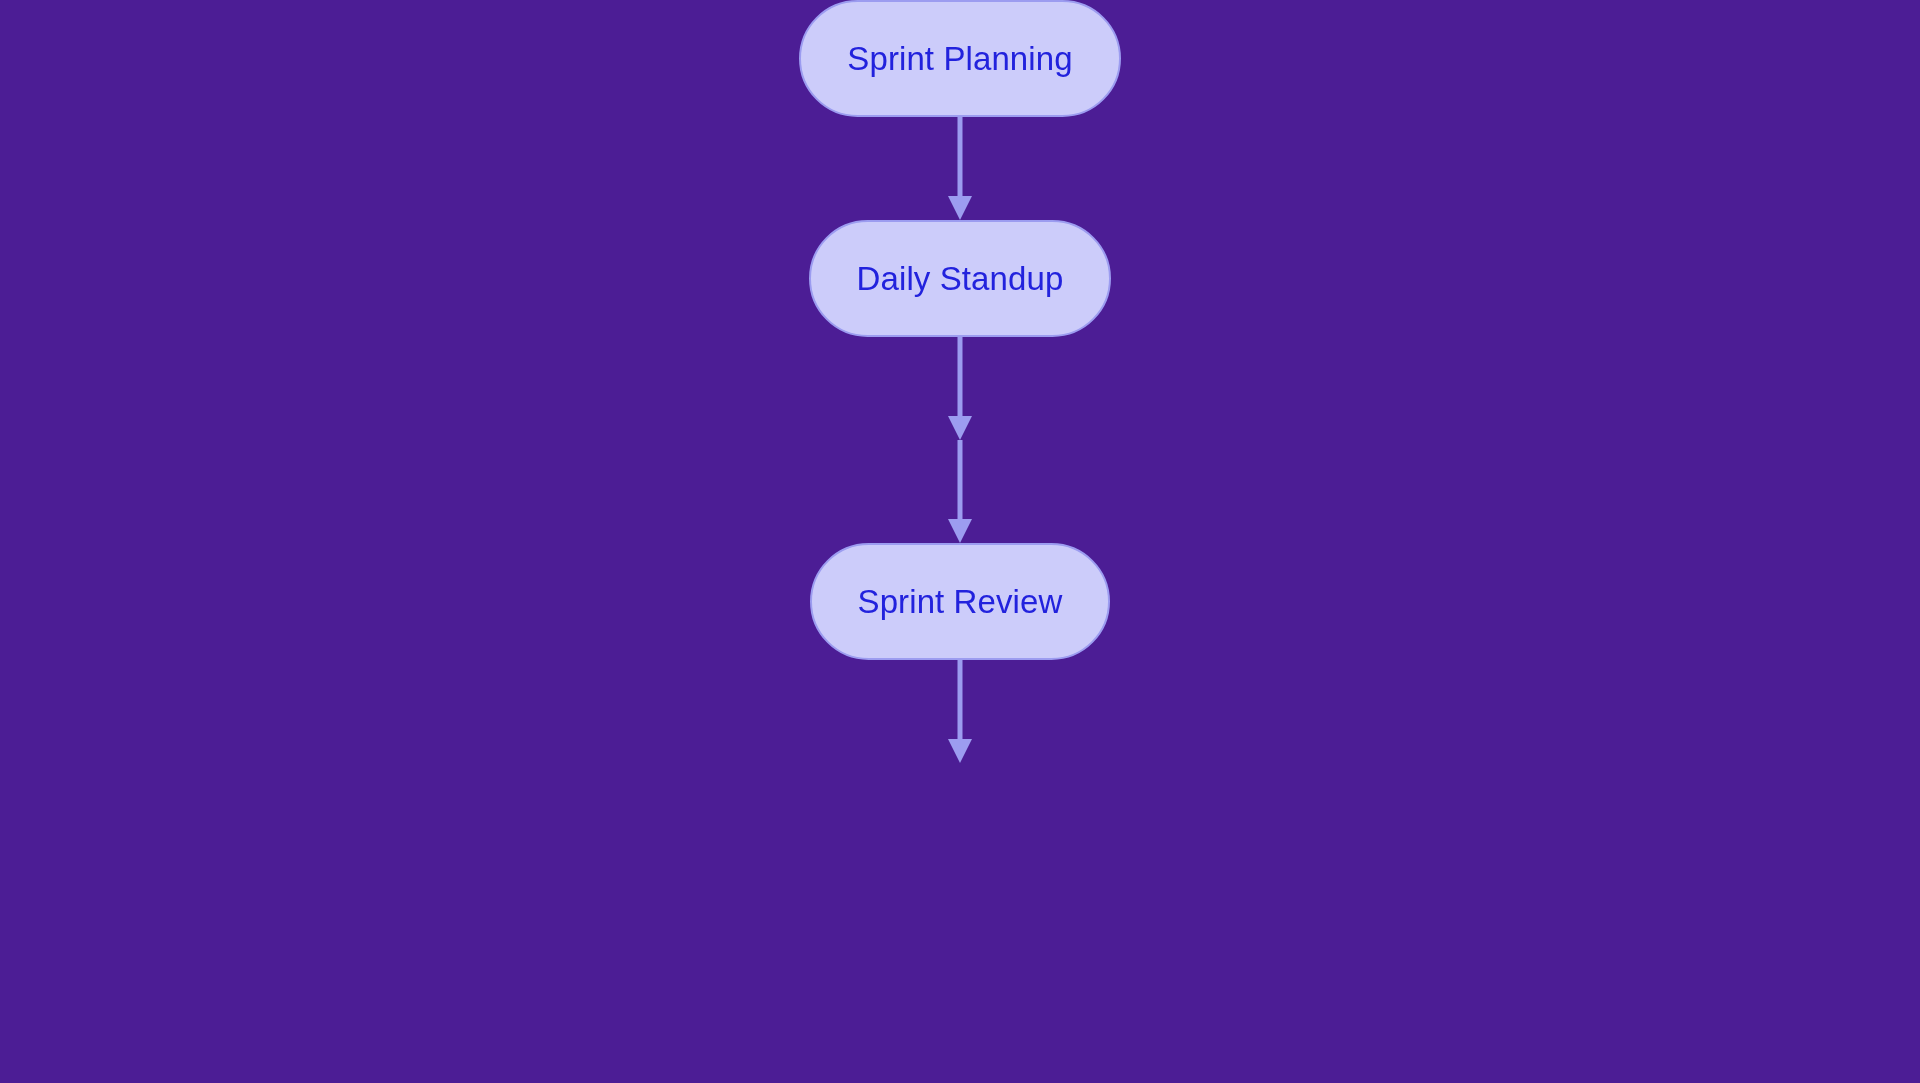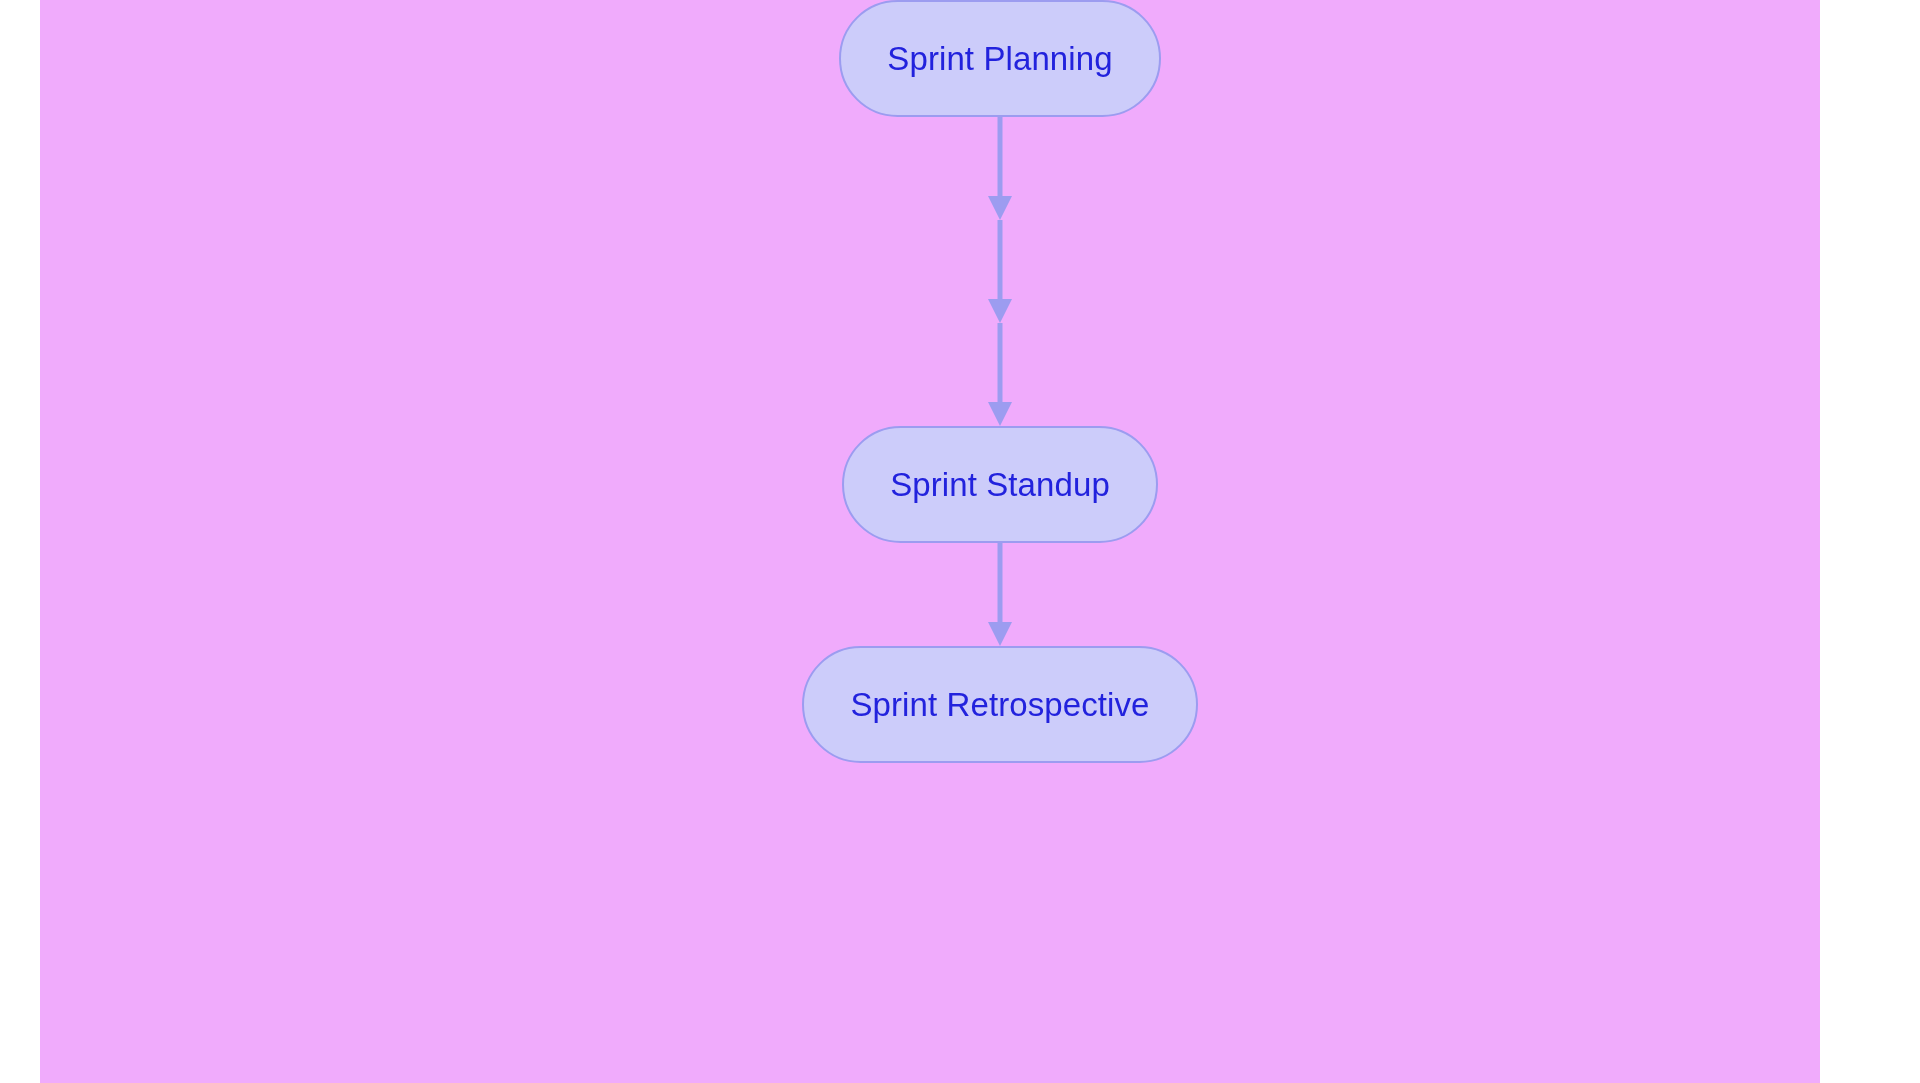--- a/index.html
+++ b/index.html
@@ -9,24 +9,23 @@
   }
   body {
     width: 1920px;
     height: 1083px;
     font-family: "Liberation Sans", sans-serif;
     overflow: hidden;
   }
 
   #flowchart-canvas {
     position: relative;
-    width: 1780px;
+    width: 1920px;
     height: 1083px;
-    background: #f0abfc;
-    margin-left: 40px;
+    background: #4c1d95;
   }
 
   .flow-column {
     position: absolute;
     left: 0;
     top: 0;
     width: 1920px;
     height: 1083px;
     display: flex;
     flex-direction: column;
@@ -80,45 +79,45 @@
       <span class="flow-node-label">Sprint Planning</span>
     </div>
 
     <div class="flow-connector">
       <svg viewBox="0 0 40 103" xmlns="http://www.w3.org/2000/svg" aria-hidden="true">
         <line x1="20" y1="0" x2="20" y2="84" stroke="#9c9cf0" stroke-width="5"></line>
         <polygon points="20,103 8,79 32,79" fill="#9c9cf0"></polygon>
       </svg>
     </div>
 
+    <div class="flow-node">
+      <span class="flow-node-label">Daily Standup</span>
+    </div>
 
     <div class="flow-connector">
       <svg viewBox="0 0 40 103" xmlns="http://www.w3.org/2000/svg" aria-hidden="true">
         <line x1="20" y1="0" x2="20" y2="84" stroke="#9c9cf0" stroke-width="5"></line>
         <polygon points="20,103 8,79 32,79" fill="#9c9cf0"></polygon>
       </svg>
     </div>
 
 
     <div class="flow-connector">
       <svg viewBox="0 0 40 103" xmlns="http://www.w3.org/2000/svg" aria-hidden="true">
         <line x1="20" y1="0" x2="20" y2="84" stroke="#9c9cf0" stroke-width="5"></line>
         <polygon points="20,103 8,79 32,79" fill="#9c9cf0"></polygon>
       </svg>
     </div>
 
     <div class="flow-node">
-      <span class="flow-node-label">Sprint Standup</span>
+      <span class="flow-node-label">Sprint Review</span>
     </div>
 
     <div class="flow-connector">
       <svg viewBox="0 0 40 103" xmlns="http://www.w3.org/2000/svg" aria-hidden="true">
         <line x1="20" y1="0" x2="20" y2="84" stroke="#9c9cf0" stroke-width="5"></line>
         <polygon points="20,103 8,79 32,79" fill="#9c9cf0"></polygon>
       </svg>
     </div>
 
-    <div class="flow-node">
-      <span class="flow-node-label">Sprint Retrospective</span>
-    </div>
 
   </div>
 </div>
 
 </body></html>

